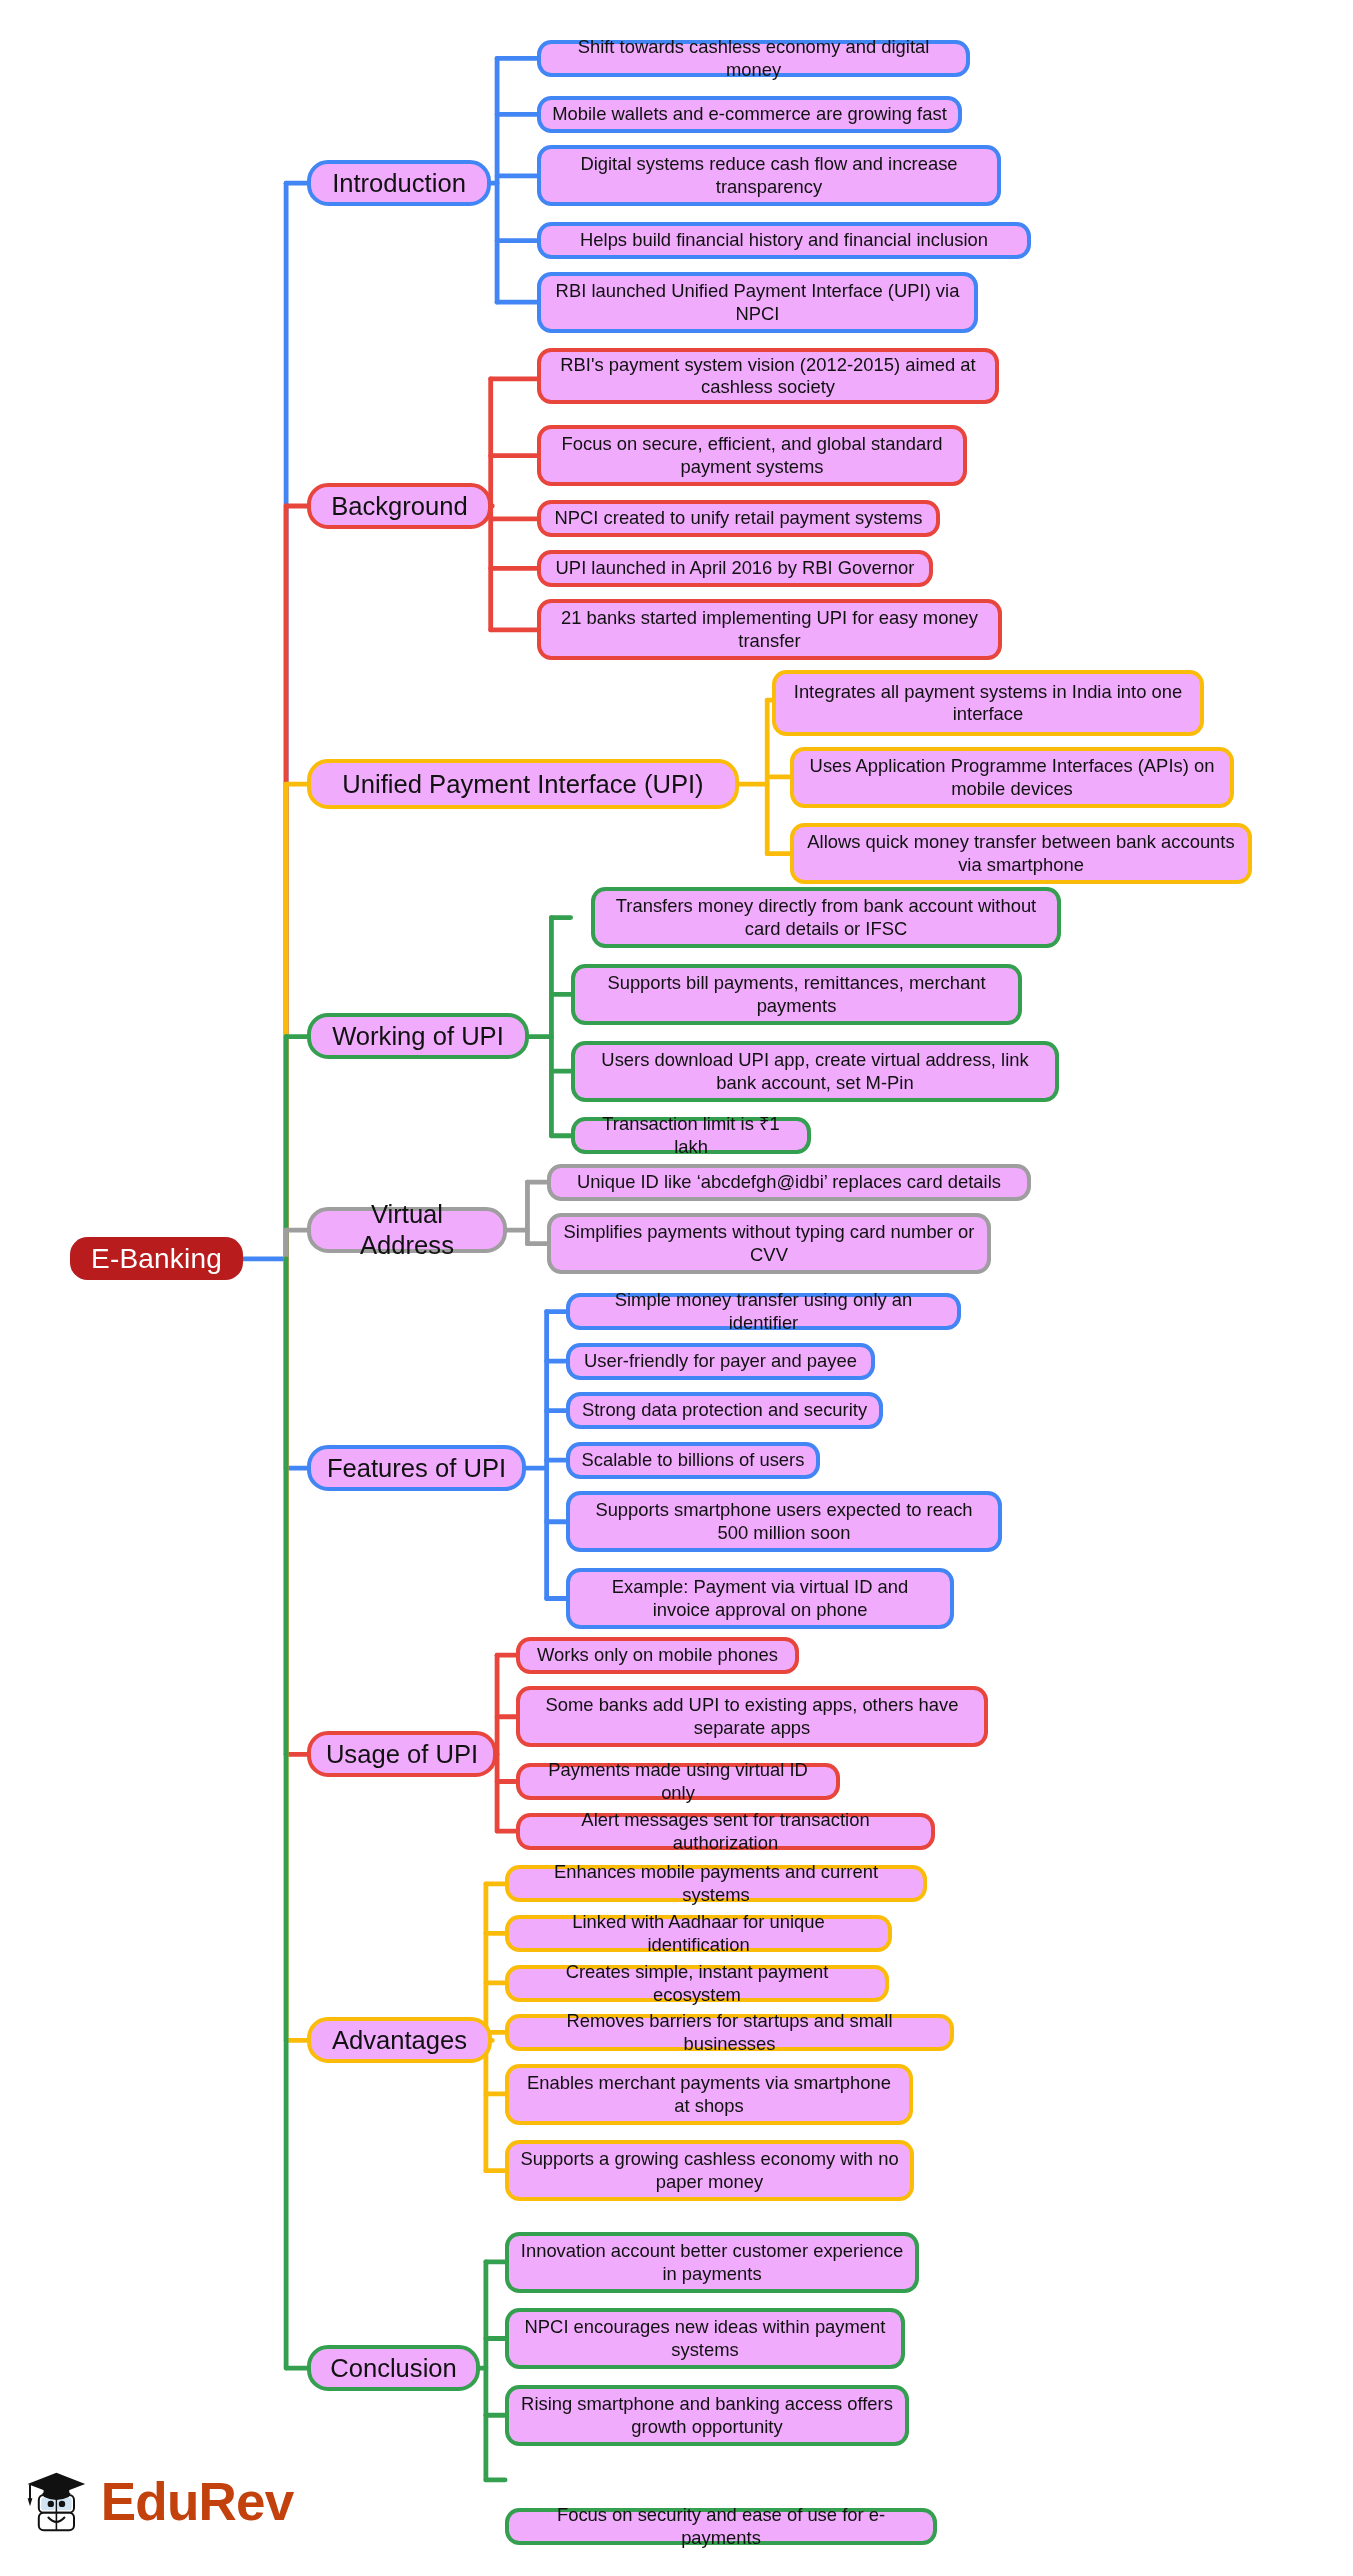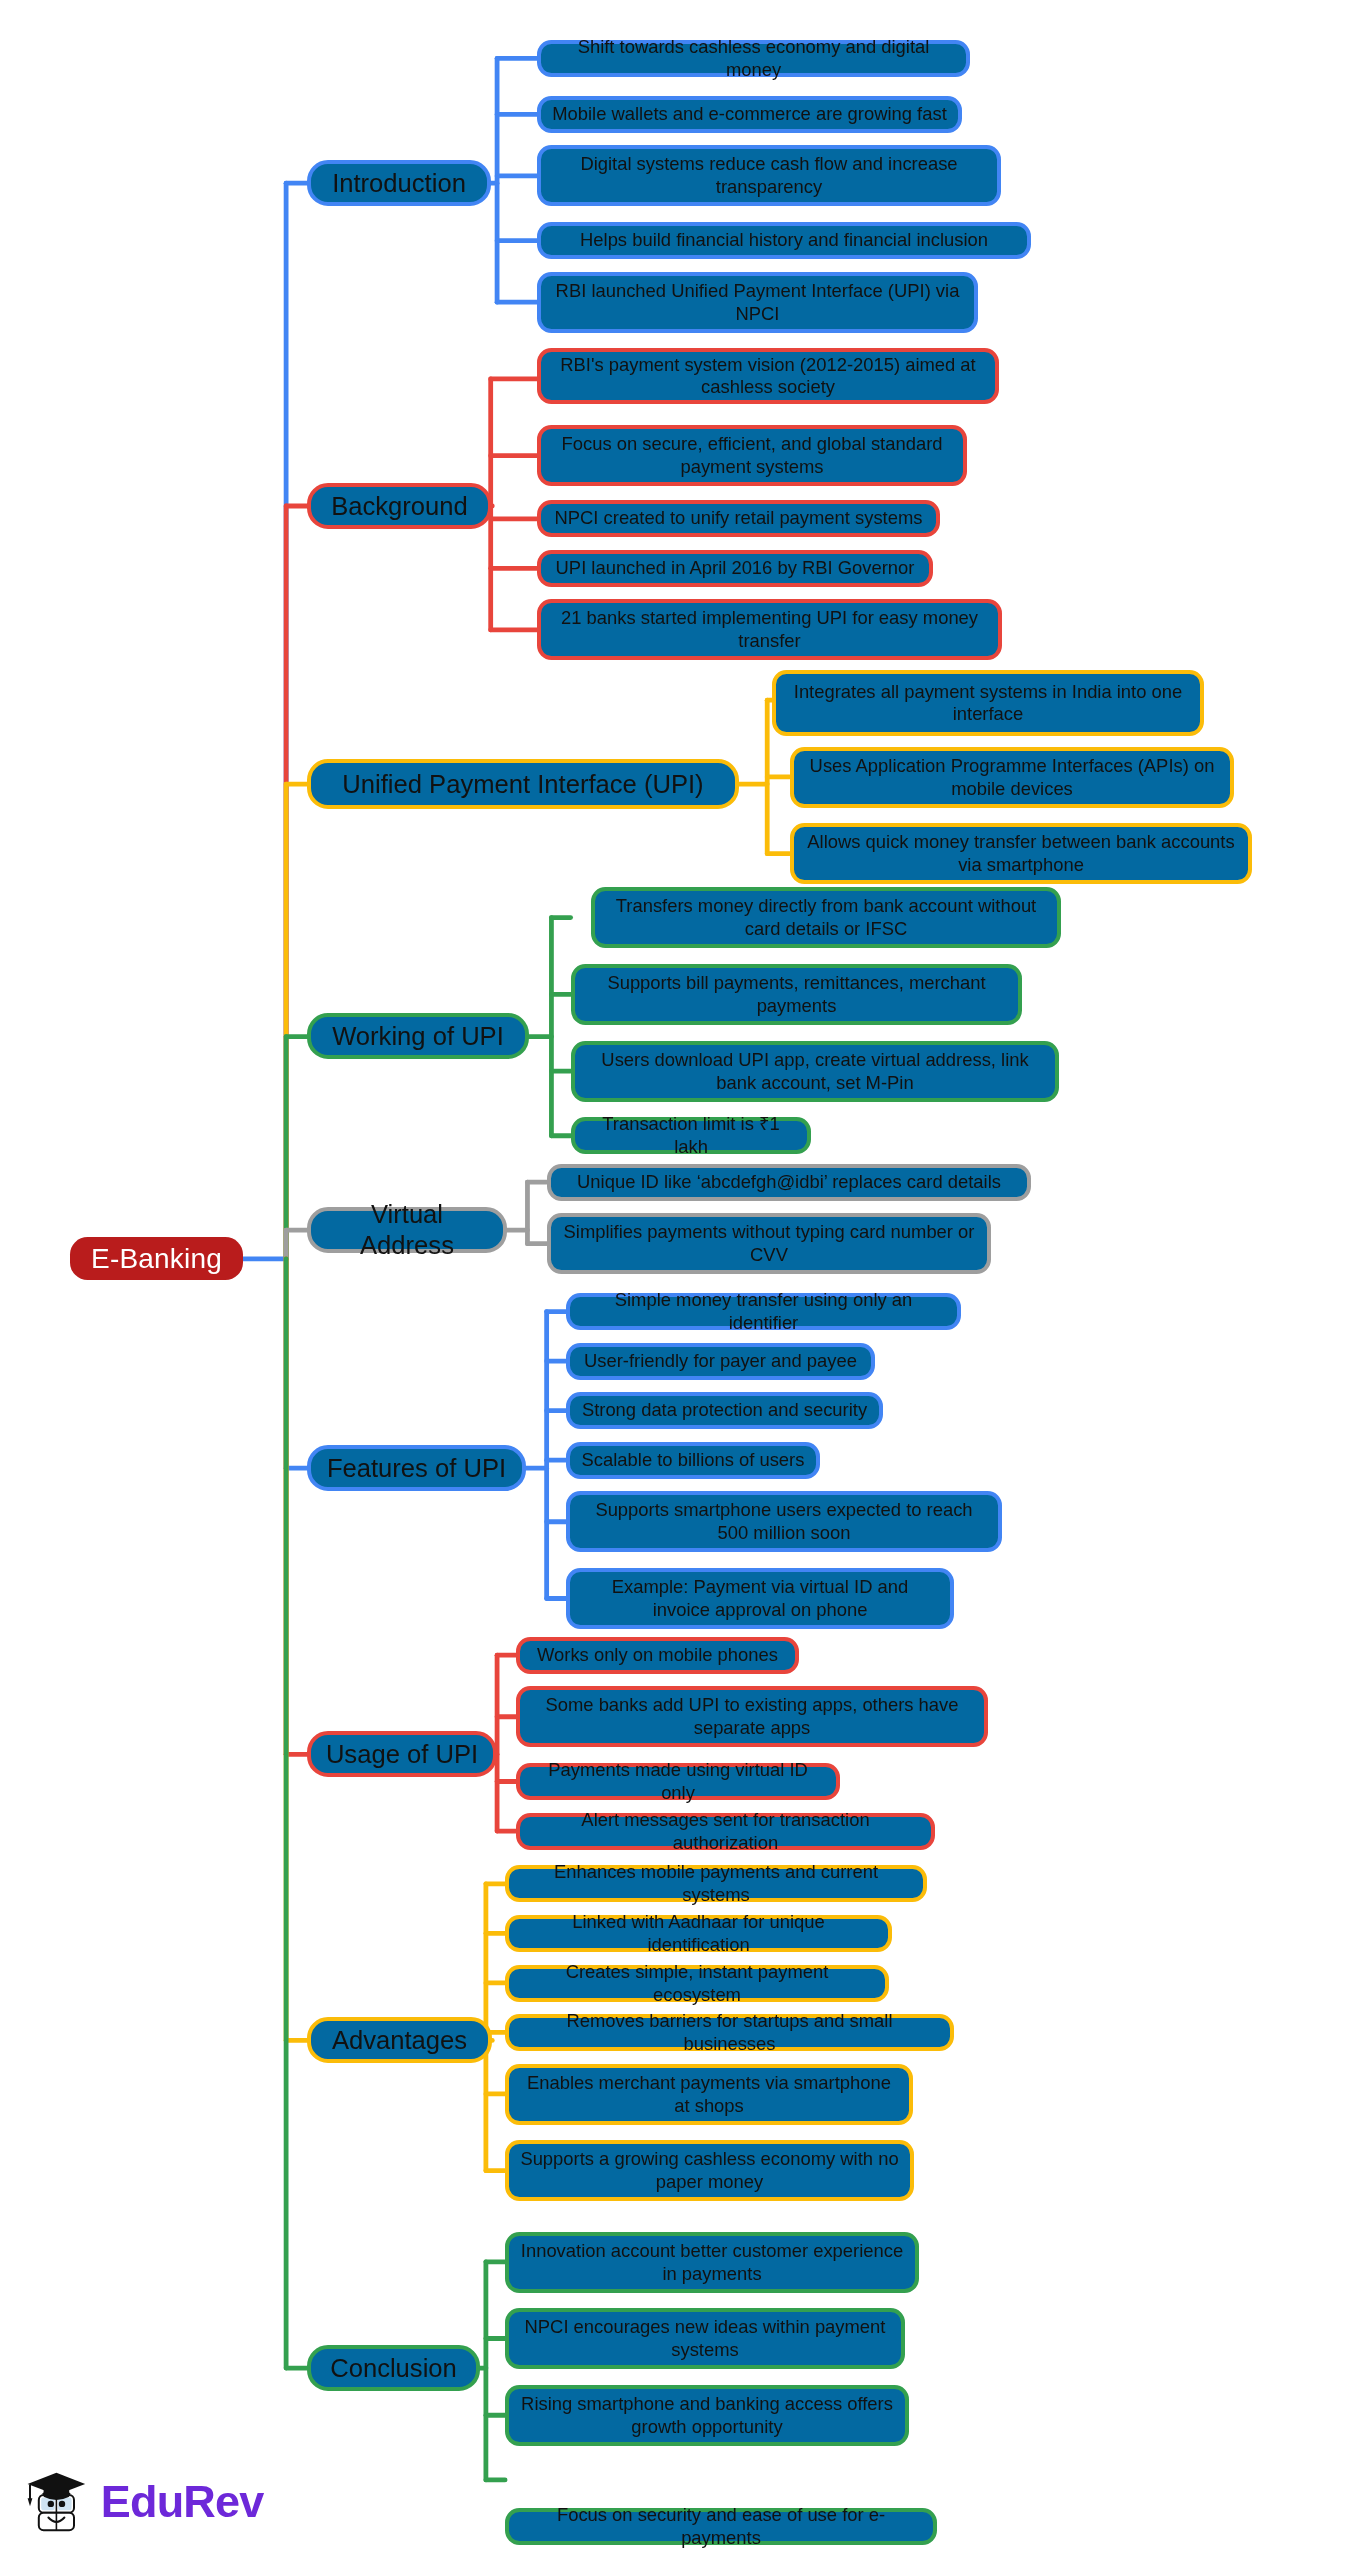--- a/index.html
+++ b/index.html
@@ -31,21 +31,21 @@
     pointer-events: none;
   }
 
   
   .node {
     position: absolute;
     display: flex;
     align-items: center;
     justify-content: center;
     text-align: center;
-    background: #0369a1;
+    background: #f0abfc;
     border-style: solid;
     color: #111111;
     line-height: 1.2;
   }
 
   .root-node {
     background: #b91c1c;
     color: #ffffff;
     border: none;
     border-radius: 17.6px;
@@ -72,23 +72,23 @@
 
   
   #logo {
     position: absolute;
     display: flex;
     align-items: center;
     gap: 11.2px;
   }
   #logo-mark { position: relative; width: 64px; height: 77px; }
   #logo-text {
-    font-size: 45px;
+    font-size: 53px;
     font-weight: bold;
-    color: #6d28d9;
+    color: #c2410c;
     letter-spacing: -0.8px;
     font-family: "Liberation Sans", sans-serif;
   }
 </style>
 </head>
 <body>
 
 <div id="mindmap">
   <svg id="wires" viewBox="0 0 1693 3223">
       <path d="M304 1575 L358 1575" stroke="#4285f4" stroke-width="6" stroke-linecap="round" fill="none"></path>

